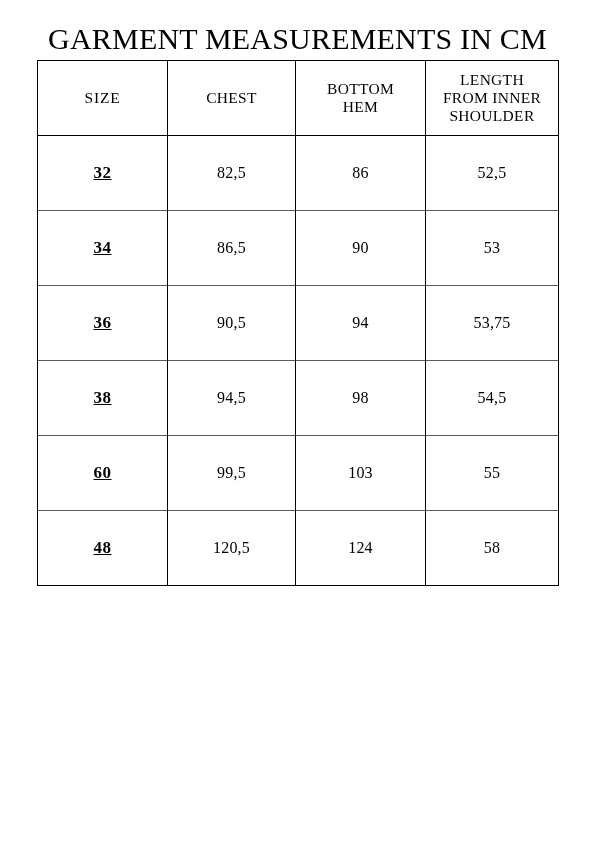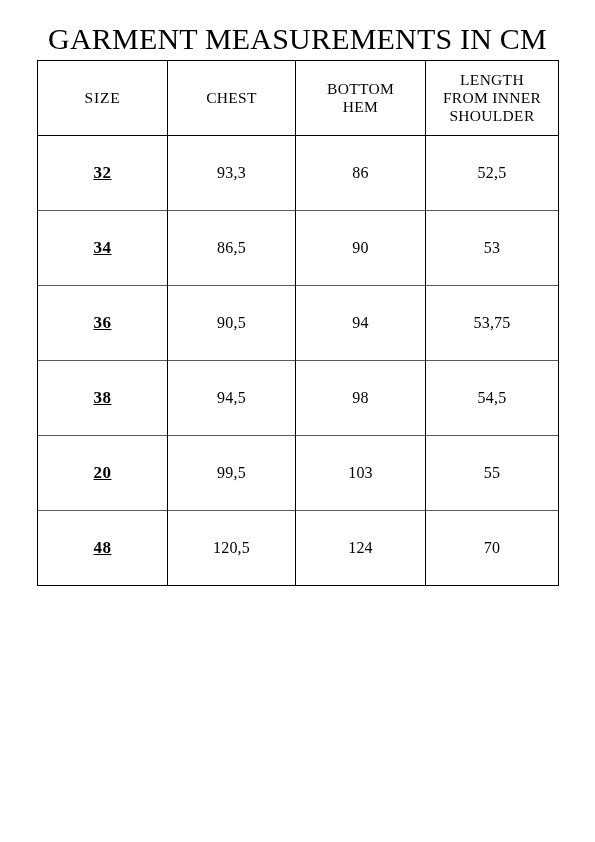--- a/index.html
+++ b/index.html
@@ -128,21 +128,21 @@
         <th>
           <span class="hdr-line">LENGTH</span>
           <span class="hdr-line">FROM INNER</span>
           <span class="hdr-line">SHOULDER</span>
         </th>
       </tr>
     </thead>
     <tbody>
       <tr>
         <td class="col-size">32</td>
-        <td>93,3</td>
+        <td>82,5</td>
         <td>86</td>
         <td>52,5</td>
       </tr>
       <tr>
         <td class="col-size">34</td>
         <td>86,5</td>
         <td>90</td>
         <td>53</td>
       </tr>
       <tr>
@@ -151,27 +151,27 @@
         <td>94</td>
         <td>53,75</td>
       </tr>
       <tr>
         <td class="col-size">38</td>
         <td>94,5</td>
         <td>98</td>
         <td>54,5</td>
       </tr>
       <tr>
-        <td class="col-size">20</td>
+        <td class="col-size">60</td>
         <td>99,5</td>
         <td>103</td>
         <td>55</td>
       </tr>
       <tr>
         <td class="col-size">48</td>
         <td>120,5</td>
         <td>124</td>
-        <td>70</td>
+        <td>58</td>
       </tr>
     </tbody>
   </table>
 
 </div>
 
 </body></html>

